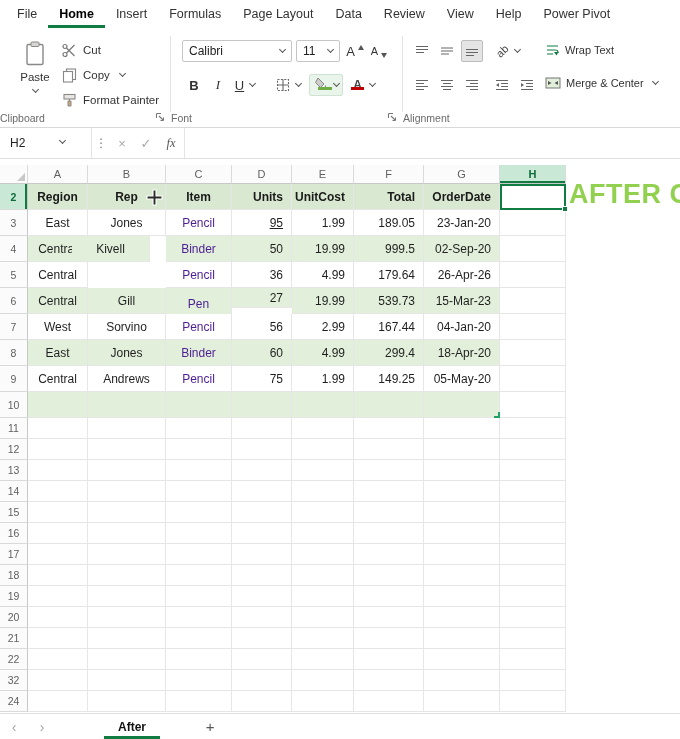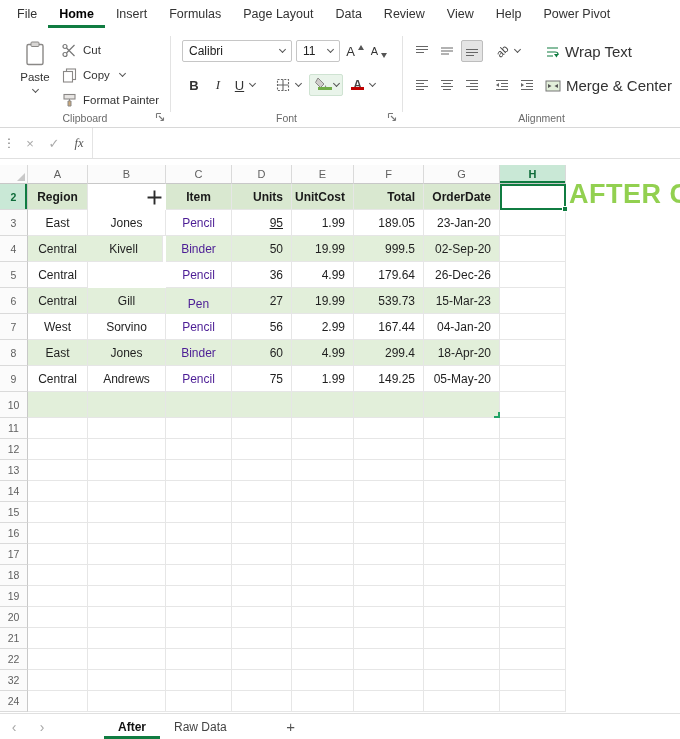--- a/index.html
+++ b/index.html
@@ -10,36 +10,36 @@
 
   
   .tabbar{position:absolute;top:0;left:0;width:680px;height:28px;display:flex;align-items:stretch;padding-left:6px;background:#fff}
   .rtab{display:flex;align-items:center;padding:0 11px;font-size:12.5px;color:#333;white-space:nowrap}
   .rtab.active{font-weight:bold;color:#000;box-shadow:inset 0 -3px 0 #107C41}
 
   
   .ribbon{position:absolute;top:28px;left:0;width:680px;height:100px;background:#fff;border-bottom:1px solid #D8D8D8}
   .rgroup{position:absolute;top:0;height:99px}
   .gsep{position:absolute;top:8px;height:76px;width:1px;background:#E3E3E3}
-  .glabel{position:absolute;bottom:3px;left:0;right:0;text-align:center;font-size:10.5px;color:#6a6a6a}
+  .glabel{position:absolute;bottom:3px;left:0;right:0;font-size:10.5px;color:#6a6a6a}
   .launcher{position:absolute;right:5px;bottom:5px;cursor:pointer}
   .paste-btn{position:absolute;left:12px;top:8px;width:46px;height:80px;display:flex;flex-direction:column;align-items:center;gap:4px;padding-top:5px;border-radius:3px}
   .pl{font-size:11.5px;color:#333}
   .small-btn{position:absolute;left:62px;display:flex;align-items:center;gap:6px;font-size:11.5px;color:#333;height:20px;white-space:nowrap}
   .combo{position:absolute;height:22px;border:1px solid #C6C6C6;border-radius:2px;display:flex;align-items:center;justify-content:space-between;padding:0 6px;font-size:12px;background:#fff}
   .tbtn{position:absolute;height:22px;min-width:22px;display:flex;align-items:center;justify-content:center;font-size:13px;color:#333;border-radius:2px;gap:2px}
   .tbtn.boxed{background:#E4E4E4;border:1px solid #BDBDBD}
   .chv{width:5px;height:5px;border-right:1.3px solid #555;border-bottom:1.3px solid #555;transform:rotate(45deg);display:inline-block;margin-left:4px;margin-top:-3px;flex:none}
   .bold-b{font-weight:bold}
   .ital-i{font-style:italic;font-family:"Liberation Serif",serif}
   .und-u{text-decoration:underline}
   .swatch{position:absolute;left:4px;bottom:3px;width:14px;height:3px}
   .tri-up{width:0;height:0;border-left:3.5px solid transparent;border-right:3.5px solid transparent;border-bottom:5px solid #555;display:inline-block;margin-left:1px;margin-top:-8px}
   .tri-dn{width:0;height:0;border-left:3.5px solid transparent;border-right:3.5px solid transparent;border-top:5px solid #555;display:inline-block;margin-left:1px;margin-bottom:-8px}
-  .lbl-btn{position:absolute;display:flex;align-items:center;gap:5px;font-size:15px;color:#333;white-space:nowrap}
+  .lbl-btn{position:absolute;display:flex;align-items:center;gap:5px;font-size:11px;color:#333;white-space:nowrap}
   .ab-rot{display:inline-block;transform:rotate(-45deg);font-size:11px;color:#444}
 
   
   .fbar{position:absolute;top:128px;left:0;width:680px;height:31px;border-bottom:1px solid #E0E0E0;display:flex;align-items:center;background:#fff}
   .namebox{width:92px;height:100%;display:flex;align-items:center;position:relative;border-right:1px solid #E4E4E4;font-size:12px;padding-left:10px}
   .namebox .chv{position:absolute;left:56px;top:13px}
   .fbtn{width:24px;text-align:center;color:#A9A9A9;font-size:13px}
   .fmore{width:18px;text-align:center;color:#777;font-size:12px}
   .fx{width:26px;text-align:center;color:#555;font-size:12.5px;font-style:italic;font-family:"Liberation Serif",serif}
   .finput{flex:1;height:100%;border-left:1px solid #E4E4E4;font-size:12px;padding-left:8px;display:flex;align-items:center}
@@ -245,20 +245,24 @@
         <path d="M13 4 L9.5 6 L13 8 Z" fill="#555"></path>
       </svg>
       <span>Merge &amp; Center</span>
       <span class="chv"></span>
     </div>
     <div class="glabel">Alignment</div>
   </div>
 </div>
 
 <div class="fbar">
+  <div class="namebox">
+    <span>H2</span>
+    <span class="chv"></span>
+  </div>
   <div class="fmore">⋮</div>
   <div class="fbtn">×</div>
   <div class="fbtn">✓</div>
   <div class="fx">fx</div>
   <div class="finput"></div>
 </div>
 
 <div id="grid">
   <div class="colh" style="left:0;width:28px">
     <span class="corner-tri"></span>
@@ -274,57 +278,58 @@
 <div class="colh" style="left: 28px; width: 60px;">A</div>
     <div class="colh" style="left: 88px; width: 78px;">B</div>
     <div class="colh" style="left: 166px; width: 66px;">C</div>
     <div class="colh" style="left: 232px; width: 60px;">D</div>
     <div class="colh" style="left: 292px; width: 62px;">E</div>
     <div class="colh" style="left: 354px; width: 70px;">F</div>
     <div class="colh" style="left: 424px; width: 76px;">G</div>
     <div class="colh sel" style="left: 500px; width: 66px;">H</div>
     <div class="rown sel" style="top: 19px; height: 26px;">2</div>
     <div class="cell ctr th" style="left: 28px; top: 19px; width: 60px; height: 26px; background: rgb(217, 232, 208);">Region</div>
+    <div class="cell ctr th" style="left: 88px; top: 19px; width: 78px; height: 26px; background: rgb(217, 232, 208);">Rep</div>
     <div class="cell ctr th" style="left: 166px; top: 19px; width: 66px; height: 26px; background: rgb(217, 232, 208);">Item</div>
     <div class="cell rt th" style="left: 232px; top: 19px; width: 60px; height: 26px; background: rgb(217, 232, 208);">Units</div>
     <div class="cell rt th" style="left: 292px; top: 19px; width: 62px; height: 26px; background: rgb(217, 232, 208);">UnitCost</div>
     <div class="cell rt th" style="left: 354px; top: 19px; width: 70px; height: 26px; background: rgb(217, 232, 208);">Total</div>
     <div class="cell rt th" style="left: 424px; top: 19px; width: 76px; height: 26px; background: rgb(217, 232, 208);">OrderDate</div>
     <div class="cell rt" style="left: 500px; top: 19px; width: 66px; height: 26px;"></div>
     <div class="rown" style="top: 45px; height: 26px;">3</div>
     <div class="cell ctr" style="left: 28px; top: 45px; width: 60px; height: 26px; background: rgb(255, 255, 255);">East</div>
     <div class="cell ctr" style="left: 88px; top: 45px; width: 78px; height: 26px; background: rgb(255, 255, 255);">Jones</div>
     <div class="cell ctr item" style="left: 166px; top: 45px; width: 66px; height: 26px; background: rgb(255, 255, 255);">Pencil</div>
     <div class="cell rt" style="left: 232px; top: 45px; width: 60px; height: 26px; background: rgb(255, 255, 255); text-decoration: underline;">95</div>
     <div class="cell rt" style="left: 292px; top: 45px; width: 62px; height: 26px; background: rgb(255, 255, 255);">1.99</div>
     <div class="cell rt" style="left: 354px; top: 45px; width: 70px; height: 26px; background: rgb(255, 255, 255);">189.05</div>
     <div class="cell rt" style="left: 424px; top: 45px; width: 76px; height: 26px; background: rgb(255, 255, 255);">23-Jan-20</div>
     <div class="cell rt" style="left: 500px; top: 45px; width: 66px; height: 26px;"></div>
     <div class="rown" style="top: 71px; height: 26px;">4</div>
     <div class="cell ctr" style="left: 28px; top: 71px; width: 60px; height: 26px; background: rgb(226, 239, 218);">Central</div>
-    <div class="cell ctr" style="left: 85px; top: 71px; width: 78px; height: 26px; background: rgb(226, 239, 218);">Kivell</div>
+    <div class="cell ctr" style="left: 72px; top: 71px; width: 78px; height: 26px; background: rgb(226, 239, 218);">Kivell</div>
     <div class="cell ctr item" style="left: 166px; top: 71px; width: 66px; height: 26px; background: rgb(226, 239, 218);">Binder</div>
     <div class="cell rt" style="left: 232px; top: 71px; width: 60px; height: 26px; background: rgb(226, 239, 218);">50</div>
     <div class="cell rt" style="left: 292px; top: 71px; width: 62px; height: 26px; background: rgb(226, 239, 218);">19.99</div>
     <div class="cell rt" style="left: 354px; top: 71px; width: 70px; height: 26px; background: rgb(226, 239, 218);">999.5</div>
     <div class="cell rt" style="left: 424px; top: 71px; width: 76px; height: 26px; background: rgb(226, 239, 218);">02-Sep-20</div>
     <div class="cell rt" style="left: 500px; top: 71px; width: 66px; height: 26px;"></div>
     <div class="rown" style="top: 97px; height: 26px;">5</div>
     <div class="cell ctr" style="left: 28px; top: 97px; width: 60px; height: 26px; background: rgb(255, 255, 255);">Central</div>
     <div class="cell ctr item" style="left: 166px; top: 97px; width: 66px; height: 26px; background: rgb(255, 255, 255);">Pencil</div>
     <div class="cell rt" style="left: 232px; top: 97px; width: 60px; height: 26px; background: rgb(255, 255, 255);">36</div>
     <div class="cell rt" style="left: 292px; top: 97px; width: 62px; height: 26px; background: rgb(255, 255, 255);">4.99</div>
     <div class="cell rt" style="left: 354px; top: 97px; width: 70px; height: 26px; background: rgb(255, 255, 255);">179.64</div>
-    <div class="cell rt" style="left: 424px; top: 97px; width: 76px; height: 26px; background: rgb(255, 255, 255);">26-Dec-26</div>
+    <div class="cell rt" style="left: 424px; top: 97px; width: 76px; height: 26px; background: rgb(255, 255, 255);">26-Apr-26</div>
     <div class="cell rt" style="left: 500px; top: 97px; width: 66px; height: 26px;"></div>
     <div class="rown" style="top: 123px; height: 26px;">6</div>
     <div class="cell ctr" style="left: 28px; top: 123px; width: 60px; height: 26px; background: rgb(226, 239, 218);">Central</div>
     <div class="cell ctr" style="left: 88px; top: 123px; width: 78px; height: 26px; background: rgb(226, 239, 218);">Gill</div>
     <div class="cell ctr item" style="left: 166px; top: 123px; width: 66px; height: 32px; background: rgb(226, 239, 218);">Pen</div>
-    <div class="cell rt" style="left: 232px; top: 123px; width: 60px; height: 26px; background: rgb(226, 239, 218);">27</div>
+    <div class="cell rt" style="left: 232px; top: 123px; width: 60px; height: 20px; background: rgb(226, 239, 218);">27</div>
     <div class="cell rt" style="left: 292px; top: 123px; width: 62px; height: 26px; background: rgb(226, 239, 218);">19.99</div>
     <div class="cell rt" style="left: 354px; top: 123px; width: 70px; height: 26px; background: rgb(226, 239, 218);">539.73</div>
     <div class="cell rt" style="left: 424px; top: 123px; width: 76px; height: 26px; background: rgb(226, 239, 218);">15-Mar-23</div>
     <div class="cell rt" style="left: 500px; top: 123px; width: 66px; height: 26px;"></div>
     <div class="rown" style="top: 149px; height: 26px;">7</div>
     <div class="cell ctr" style="left: 28px; top: 149px; width: 60px; height: 26px; background: rgb(255, 255, 255);">West</div>
     <div class="cell ctr" style="left: 88px; top: 149px; width: 78px; height: 26px; background: rgb(255, 255, 255);">Sorvino</div>
     <div class="cell ctr item" style="left: 166px; top: 149px; width: 66px; height: 26px; background: rgb(255, 255, 255);">Pencil</div>
     <div class="cell rt" style="left: 232px; top: 149px; width: 60px; height: 26px; background: rgb(255, 255, 255);">56</div>
     <div class="cell rt" style="left: 292px; top: 149px; width: 62px; height: 26px; background: rgb(255, 255, 255);">2.99</div>
@@ -484,16 +489,15 @@
     <div class="cell rt" style="left: 354px; top: 526px; width: 70px; height: 21px;"></div>
     <div class="cell rt" style="left: 424px; top: 526px; width: 76px; height: 21px;"></div>
     <div class="cell rt" style="left: 500px; top: 526px; width: 66px; height: 21px;"></div>
   </div>
 
 <div class="sheetbar">
   <div class="snav">‹</div>
   <div class="snav">›</div>
   <div id="sheet-tabs">
       <div class="stab active">After</div>
-      <div class="stab">Raw Data</div>
     </div>
   <div class="addsheet">+</div>
 </div>
 
 </body></html>

